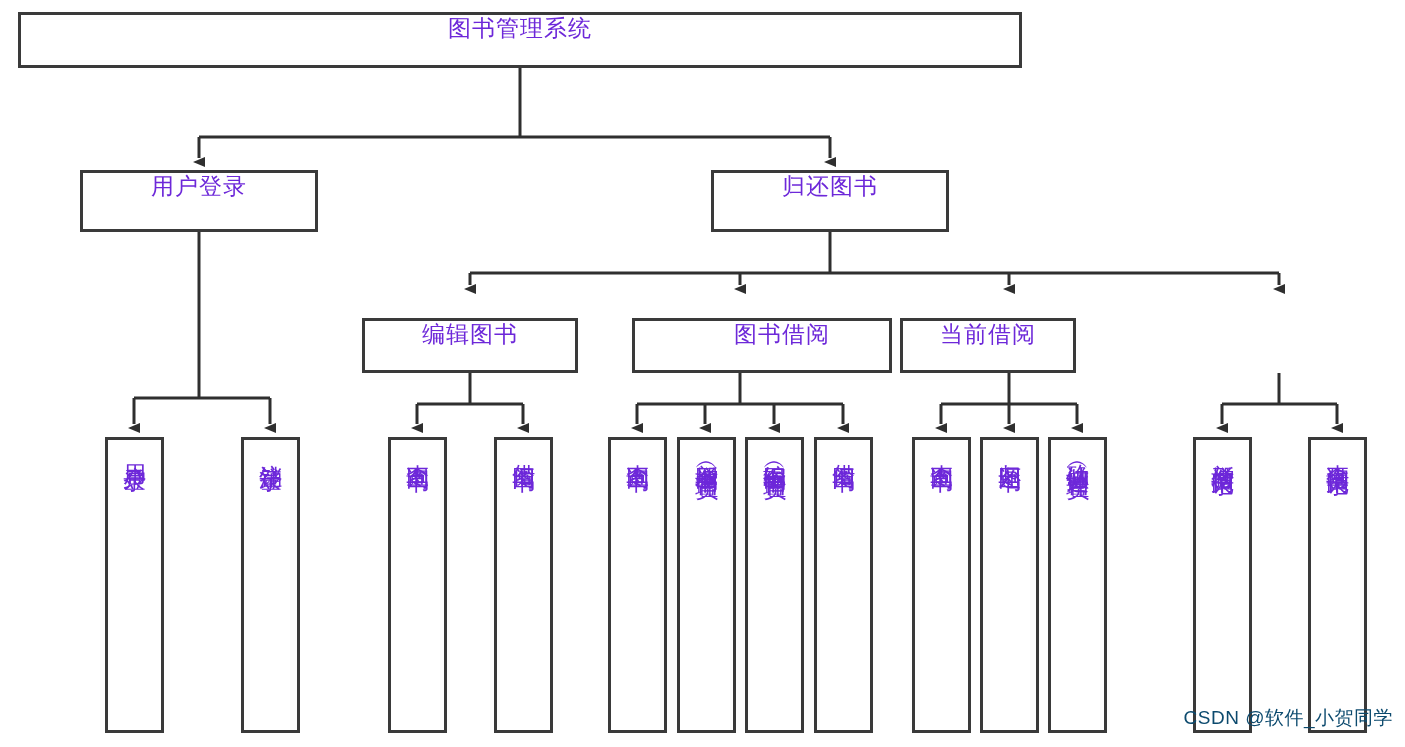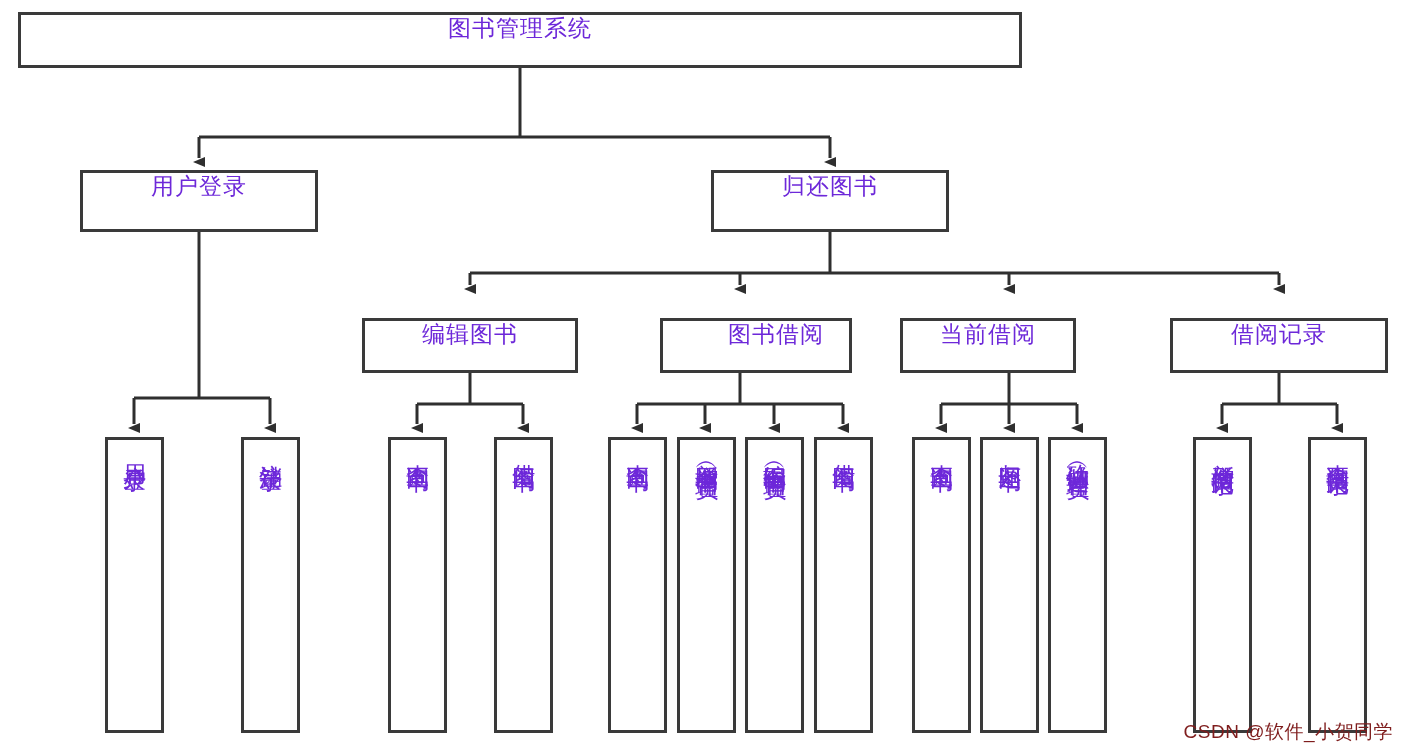--- a/index.html
+++ b/index.html
@@ -48,23 +48,23 @@
   }
   .node.vert .vtext {
     writing-mode: vertical-rl;
     text-orientation: upright;
     white-space: nowrap;
     letter-spacing: 2px;
   }
   .watermark {
     position: absolute;
     right: 12px;
-    bottom: 2px;
+    bottom: 16px;
     font-size: 19px;
-    color: #7f1d1d;
+    color: #0c4a6e;
     letter-spacing: 0.5px;
     white-space: nowrap;
   }
 </style>
 </head>
 <body>
 
 <div id="canvas">
 
   <svg id="wires" viewBox="0 0 1405 747">
@@ -125,28 +125,25 @@
   <div class="node horiz" style="left:80px; top:170px; width:238px; height:62px;">
     <span>用户登录</span>
   </div>
   <div class="node horiz" style="left:711px; top:170px; width:238px; height:62px;">
     <span>归还图书</span>
   </div>
 
   <div class="node horiz" style="left:362px; top:318px; width:216px; height:55px;">
     <span>编辑图书</span>
   </div>
-  <div class="node horiz" style="left:660px; top:318px; width:192px; height:55px;padding-left:40px;">
+  <div class="node horiz" style="left:632px; top:318px; width:260px; height:55px;padding-left:40px;">
     <span>图书借阅</span>
   </div>
   <div class="node horiz" style="left:900px; top:318px; width:176px; height:55px;">
     <span>当前借阅</span>
-  </div>
-  <div class="node horiz" style="left:1170px; top:318px; width:218px; height:55px;">
-    <span>借阅记录</span>
   </div>
 
   <div class="node vert" style="left:105px; top:437px; width:59px; height:296px;">
     <span class="vtext">用户登录</span>
   </div>
   <div class="node vert" style="left:241px; top:437px; width:59px; height:296px;">
     <span class="vtext">注销登录</span>
   </div>
 
   <div class="node vert" style="left:388px; top:437px; width:59px; height:296px;">

